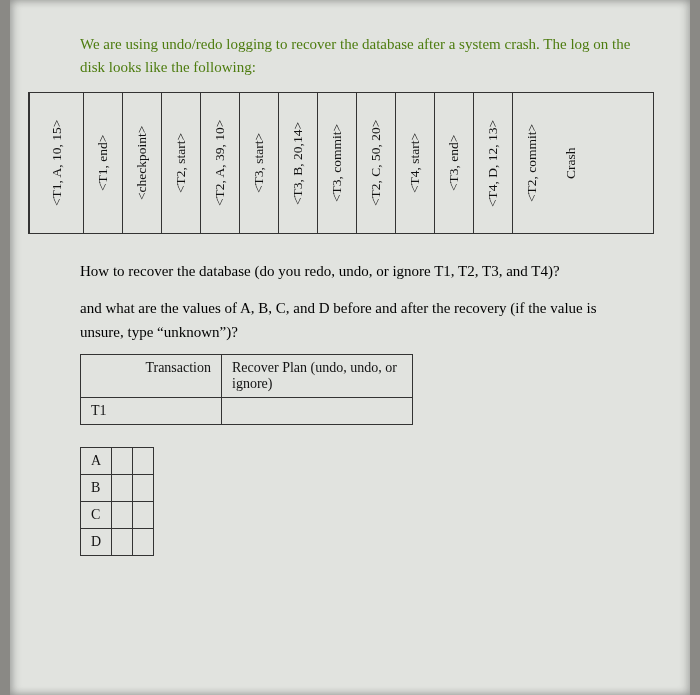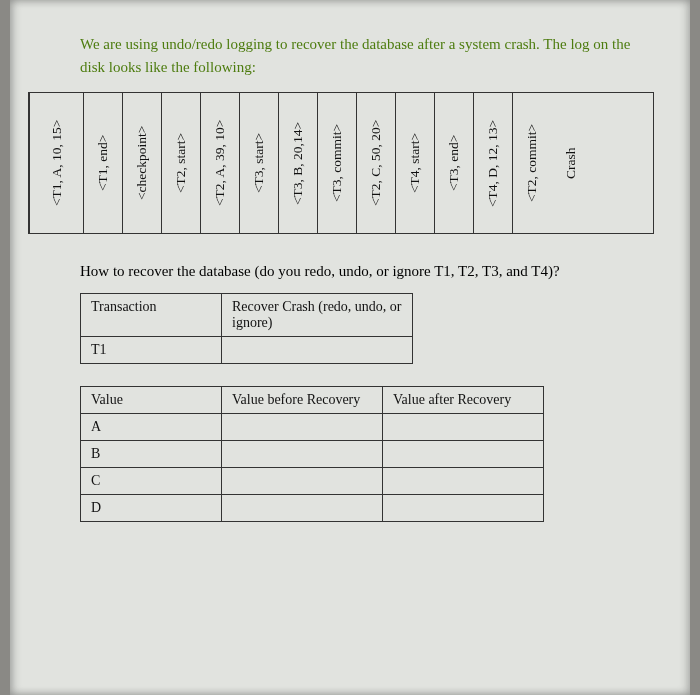--- a/index.html
+++ b/index.html
@@ -63,21 +63,21 @@
       border: 1px solid #333;
       padding: 5px 10px;
       font-size: 14px;
       text-align: left;
       vertical-align: top;
       color: #111;
       font-weight: normal;
       background: transparent;
     }
     table.ans th { font-weight: normal; }
-    .t1 .col-a { width: 120px; }
+    .t1 .col-a { width: 120px; text-align: right; }
     .t1 .col-b { width: 170px; }
     .t2 .col-a { width: 120px; }
     .t2 .col-b { width: 140px; }
     .t2 .col-c { width: 140px; }
   </style>
 </head>
 <body>
 
 <div class="page">
 
@@ -94,41 +94,37 @@
     <div class="log-cell">&lt;T3, commit&gt;</div>
     <div class="log-cell">&lt;T2, C, 50, 20&gt;</div>
     <div class="log-cell">&lt;T4, start&gt;</div>
     <div class="log-cell">&lt;T3, end&gt;</div>
     <div class="log-cell">&lt;T4, D, 12, 13&gt;</div>
     <div class="log-cell">&lt;T2, commit&gt;</div>
     <div class="log-cell">Crash</div>
   </div>
 
   <p class="qtext">How to recover the database (do you redo, undo, or ignore T1, T2, T3, and T4)?</p>
+  <p class="qtext">and what are the values of A, B, C, and D before and after the recovery (if the value is unsure, type “unknown”)?</p>
 
   <table class="ans t1">
     <tbody>
         <tr>
       <th class="col-a">Transaction</th>
-      <th class="col-b">Recover Crash (redo, undo, or ignore)</th>
+      <th class="col-b">Recover Plan (undo, undo, or ignore)</th>
     </tr>
     <tr>
           <td>T1</td>
           <td></td>
         </tr>
   </tbody>
     </table>
 
   <table class="ans t2">
     <tbody>
-        <tr>
-      <th class="col-a">Value</th>
-      <th class="col-b">Value before Recovery</th>
-      <th class="col-c">Value after Recovery</th>
-    </tr>
     <tr>
           <td>A</td>
           <td></td>
           <td></td>
         </tr>
     <tr>
           <td>B</td>
           <td></td>
           <td></td>
         </tr>

